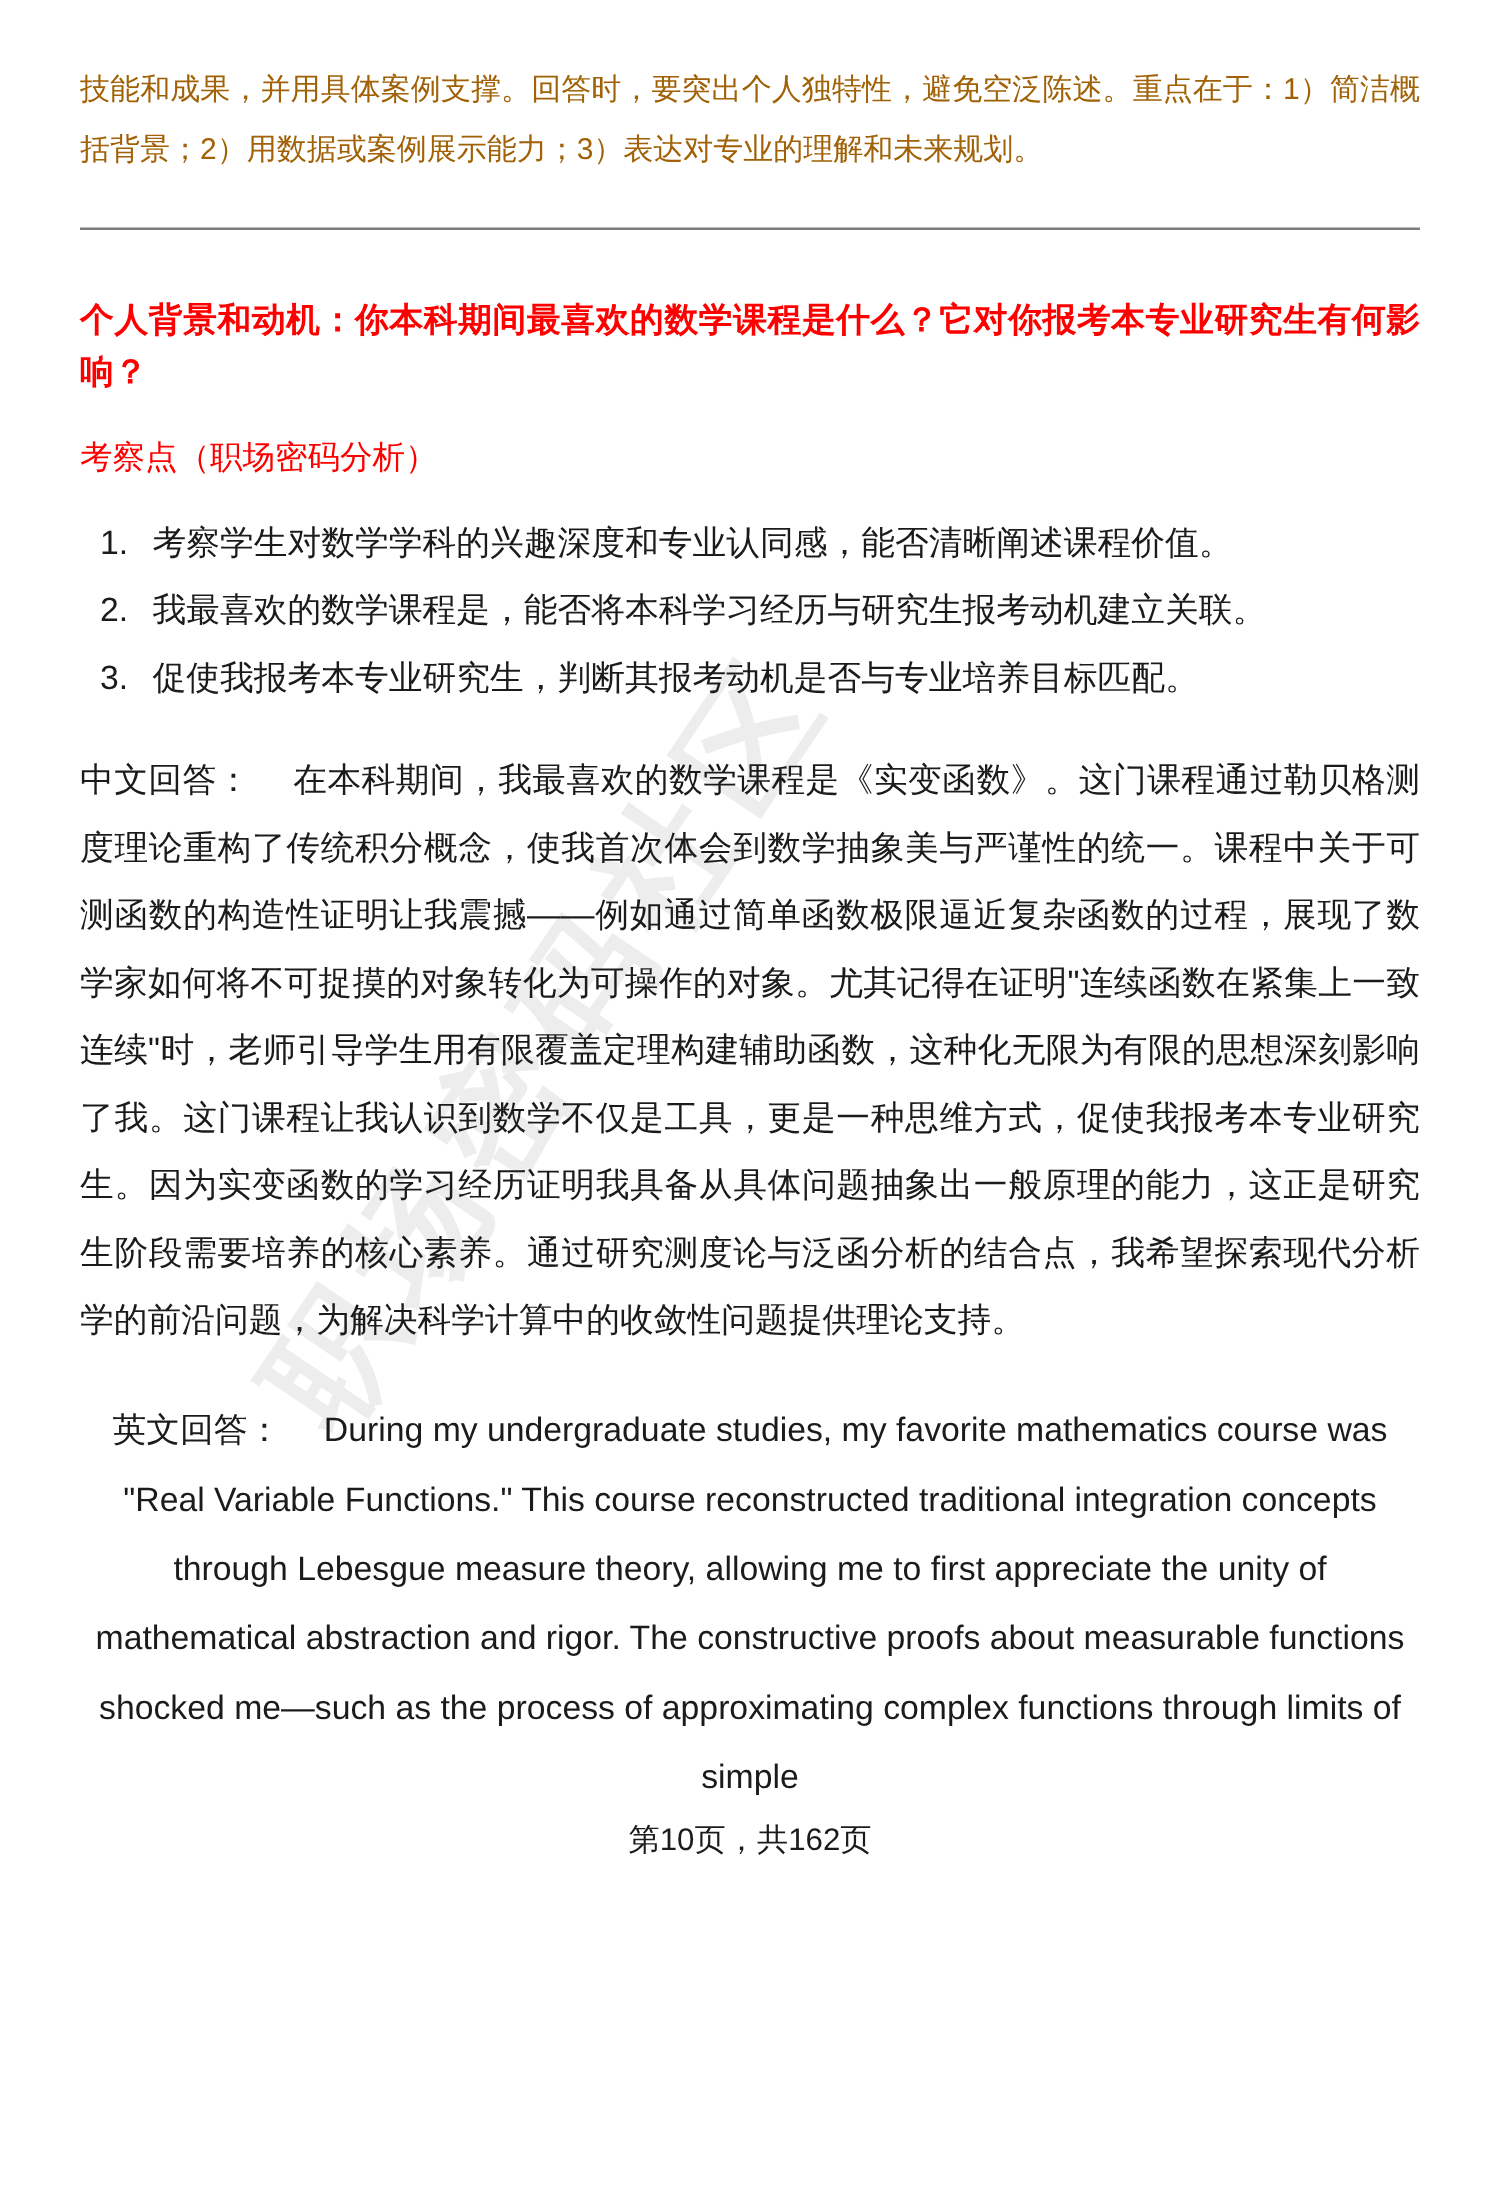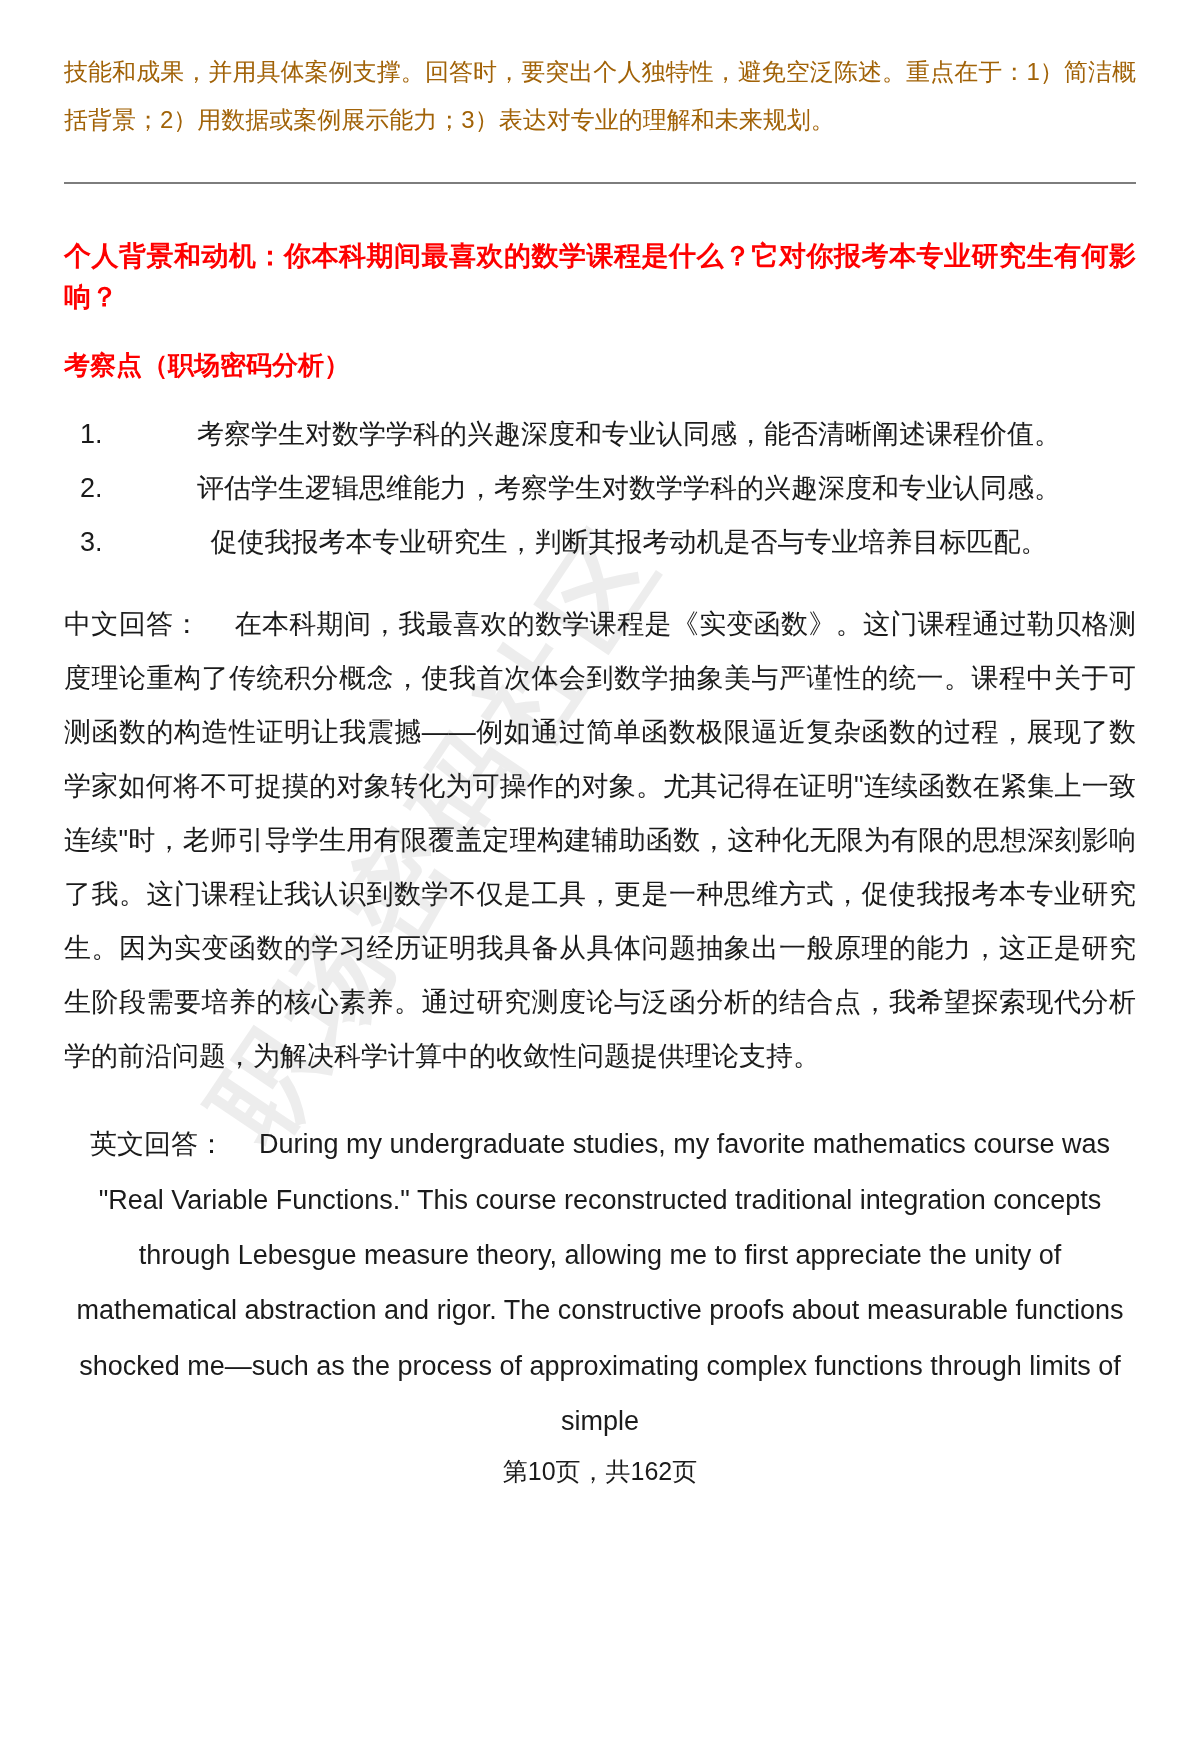--- a/index.html
+++ b/index.html
@@ -46,37 +46,37 @@
     margin-top: 52px;
     color: #fe0000;
     font-weight: bold;
     font-size: 27px;
     line-height: 1.5;
     text-align: justify;
   }
   .assessment-heading {
     margin-top: 30px;
     color: #fe0000;
-    font-weight: bold;
+    font-weight: normal;
     font-size: 26px;
     line-height: 1.4;
   }
   .points-list { margin-top: 24px; padding-left: 10px; }
   .point-item {
     display: flex;
     font-size: 27px;
     line-height: 2.0;
     color: #1b1b1b;
   }
   .point-num {
     flex: none;
     width: 48px;
     padding-left: 6px;
   }
-  .point-text { flex: 1; text-align: center; }
+  .point-text { flex: 1; }
   .answer-paragraph {
     margin-top: 28px;
     font-size: 27px;
     line-height: 2.0;
     text-align: justify;
     color: #1b1b1b;
   }
   .answer-paragraph.english {
     margin-top: 34px;
     line-height: 2.05;
@@ -107,21 +107,21 @@
 
     <h3 class="assessment-heading">考察点（职场密码分析）</h3>
 
     <div class="points-list">
       <div class="point-item">
         <span class="point-num">1.</span>
         <span class="point-text">考察学生对数学学科的兴趣深度和专业认同感，能否清晰阐述课程价值。</span>
       </div>
       <div class="point-item">
         <span class="point-num">2.</span>
-        <span class="point-text">评估学生逻辑思维能力，考察学生对数学学科的兴趣深度和专业认同感。</span>
+        <span class="point-text">我最喜欢的数学课程是，能否将本科学习经历与研究生报考动机建立关联。</span>
       </div>
       <div class="point-item">
         <span class="point-num">3.</span>
         <span class="point-text">促使我报考本专业研究生，判断其报考动机是否与专业培养目标匹配。</span>
       </div>
     </div>
 
     <p class="answer-paragraph">
       <span class="answer-label">中文回答：</span><span>在本科期间，我最喜欢的数学课程是《实变函数》。这门课程通过勒贝格测度理论重构了传统积分概念，使我首次体会到数学抽象美与严谨性的统一。课程中关于可测函数的构造性证明让我震撼——例如通过简单函数极限逼近复杂函数的过程，展现了数学家如何将不可捉摸的对象转化为可操作的对象。尤其记得在证明"连续函数在紧集上一致连续"时，老师引导学生用有限覆盖定理构建辅助函数，这种化无限为有限的思想深刻影响了我。这门课程让我认识到数学不仅是工具，更是一种思维方式，促使我报考本专业研究生。因为实变函数的学习经历证明我具备从具体问题抽象出一般原理的能力，这正是研究生阶段需要培养的核心素养。通过研究测度论与泛函分析的结合点，我希望探索现代分析学的前沿问题，为解决科学计算中的收敛性问题提供理论支持。</span>
     </p>

